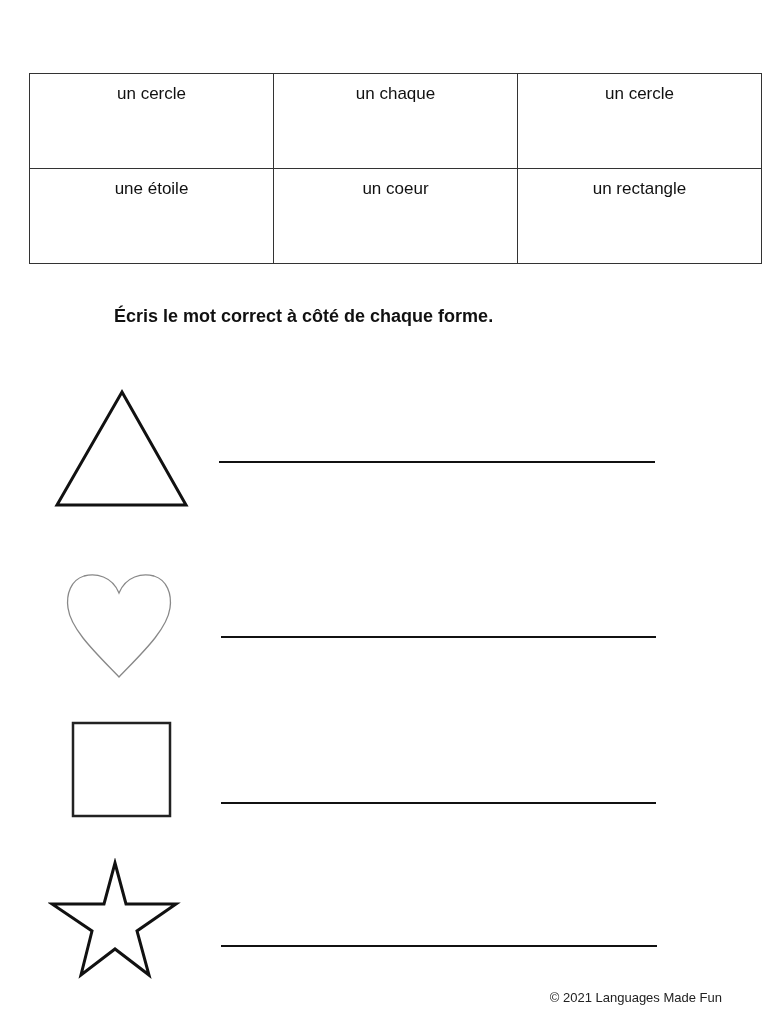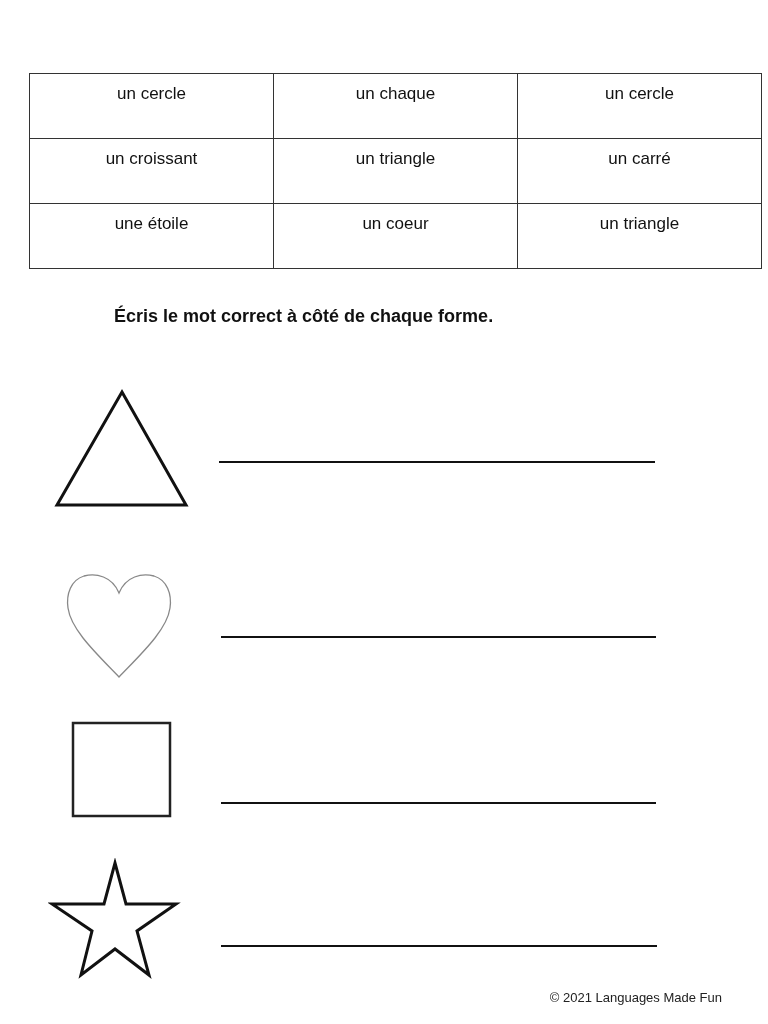--- a/index.html
+++ b/index.html
@@ -15,28 +15,23 @@
 <body>
 
 <table class="vocab-table">
   <tbody>
       <tr>
     <td>un cercle</td>
     <td>un chaque</td>
     <td>un cercle</td>
   </tr>
   <tr>
-    <td>un croissant</td>
-    <td>un triangle</td>
-    <td>un carré</td>
-  </tr>
-  <tr>
     <td>une étoile</td>
     <td>un coeur</td>
-    <td>un triangle</td>
+    <td>un rectangle</td>
   </tr>
 </tbody>
   </table>
 
 <div class="instruction">Écris le mot correct à côté de chaque forme.</div>
 
 <svg class="shape" style="left:54px;top:388px;" width="136" height="122">
   <polygon points="68,4 132,117 3,117" fill="none" stroke="#111" stroke-width="3"></polygon>
 </svg>
 <div class="line" style="left:219px;top:461px;width:436px;"></div>

